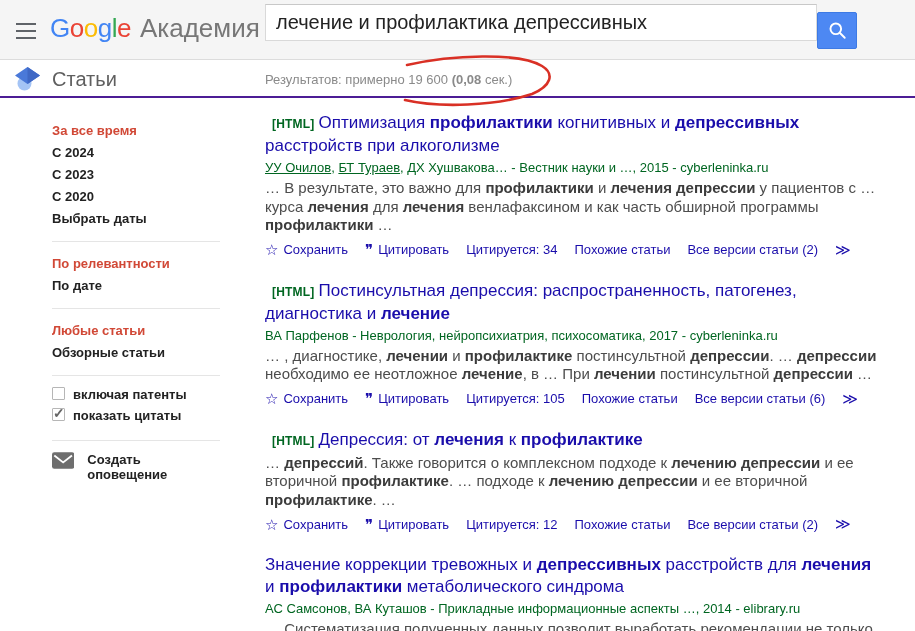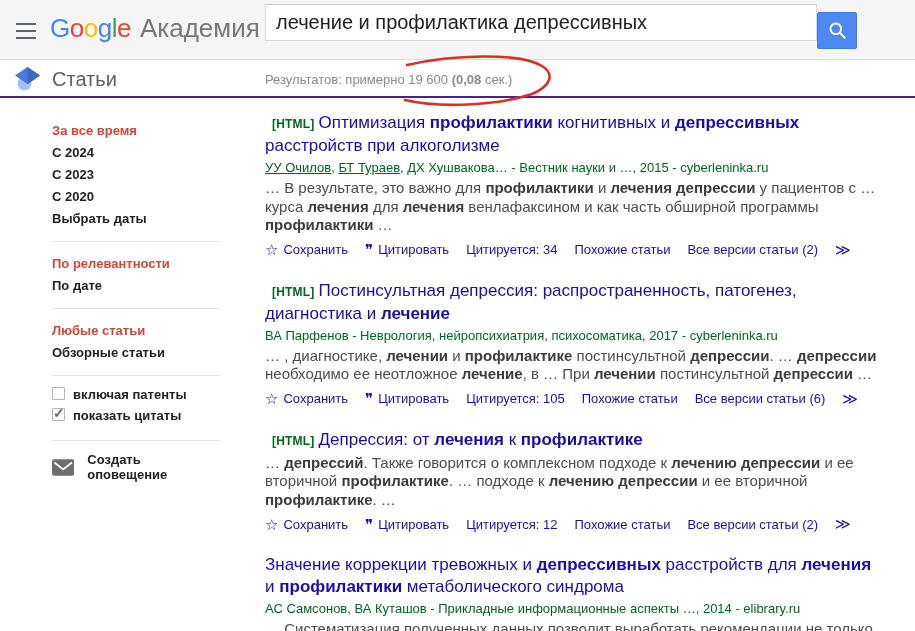--- a/index.html
+++ b/index.html
@@ -34,21 +34,21 @@
   
   .sidebar { position:absolute; left:52px; top:120px; width:168px; font-size:13px;font-weight:bold; }
   .side-item { line-height:22px; height:22px; color:#222; cursor:pointer; white-space:nowrap; }
   .side-item.red { color:#d14836; }
   .side-divider { border:none; border-top:1px solid #e5e5e5; margin:11px 0; }
   .side-check { display:flex; gap:8px; height:21px; cursor:pointer; color:#222; }
   .cb { width:13px; height:13px; border:1px solid #b6b6b6; background:#fff; border-radius:1px;
     position:relative; flex:0 0 13px; }
   .cb.checked::after { content:"✓"; position:absolute; left:0px; top:-4px;
     font-size:14px; color:#666; font-weight:bold; }
-  .alert-row { display:flex; align-items:center; gap:13px; margin-top:9px; cursor:pointer;
+  .alert-row { display:flex; align-items:flex-start; gap:13px; margin-top:9px; cursor:pointer;
     color:#222; font-size:13px; }
 
   
   .results { position:absolute; left:265px; top:112px; width:612px; }
   .result { margin-bottom:21px; }
   .r-title { font-size:17px; line-height:22px; font-weight:normal; }
   .r-title a { color:#1a0dab; text-decoration:none; cursor:pointer; }
   .r-title .b { font-weight:bold; }
   .tag { color:#006621; font-size:12px; font-weight:bold; margin-right:4px; letter-spacing:0.2px;padding-left:7px; }
   .tag:empty { display:none; margin:0; }

